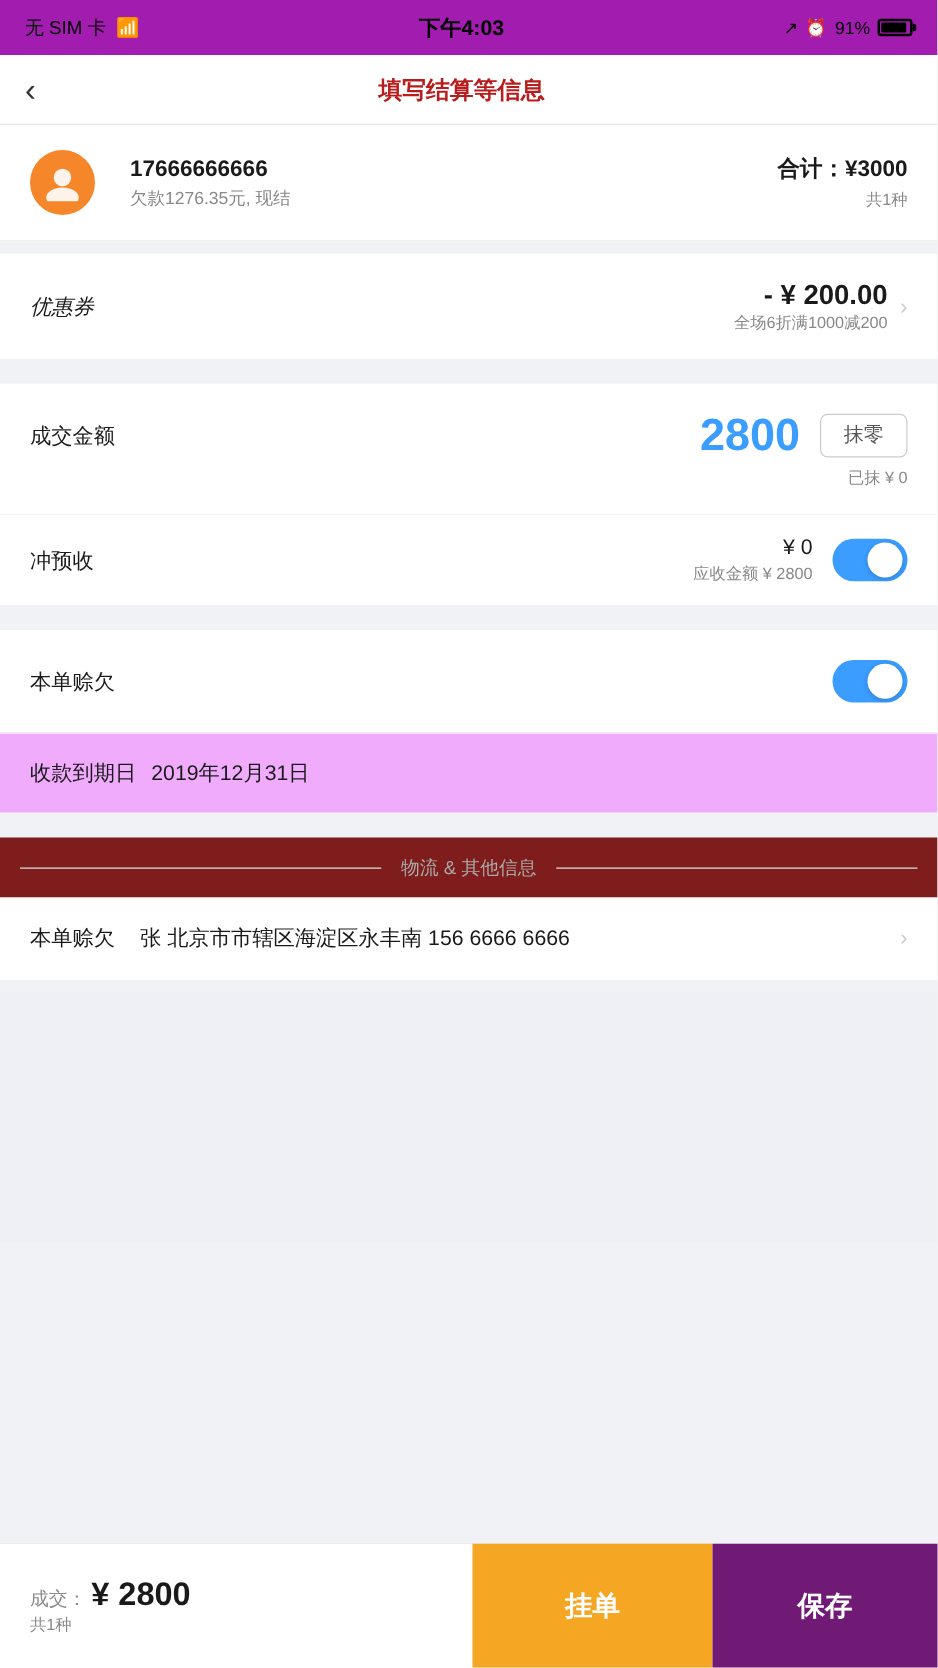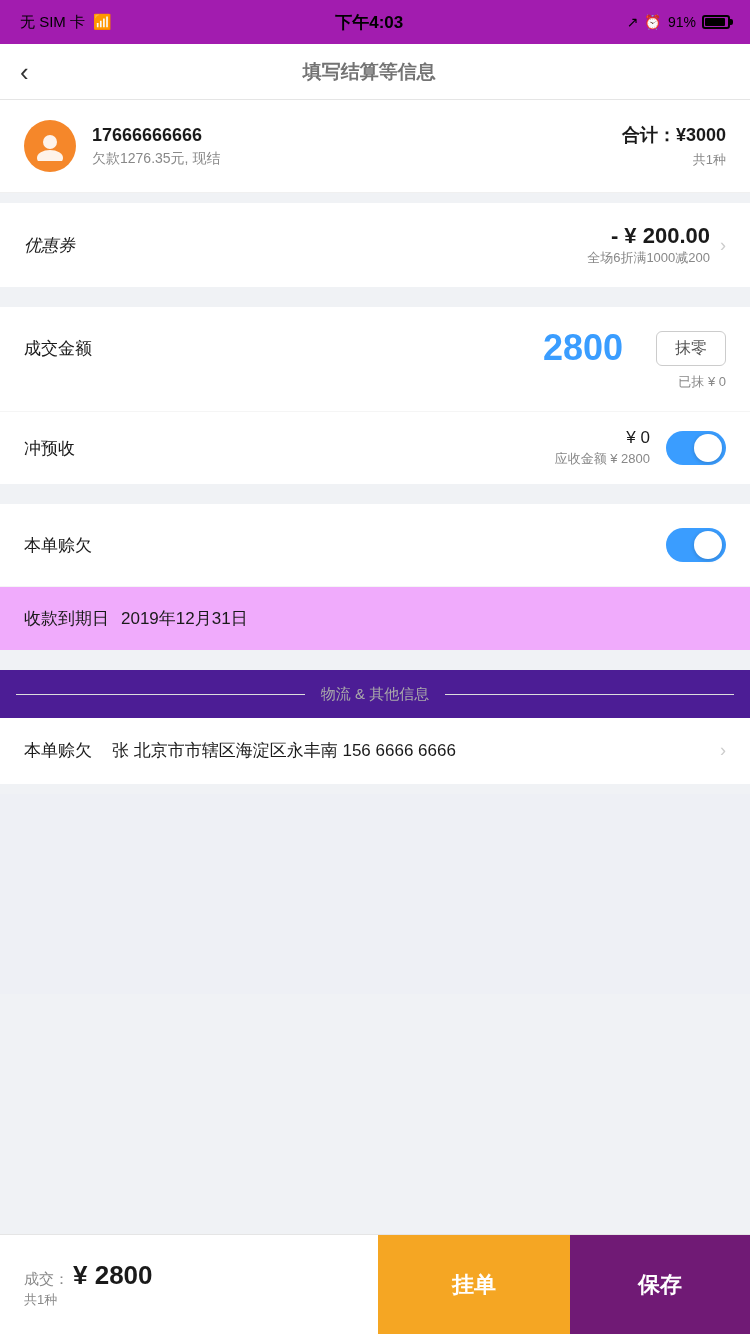--- a/index.html
+++ b/index.html
@@ -56,37 +56,38 @@
       color: #333;
       cursor: pointer;
       margin-right: 20px;
       line-height: 1;
     }
     .nav-title {
       flex: 1;
       text-align: center;
       font-size: 19px;
       font-weight: 600;
-      color: #737373;
+      color: #b91c1c;
       margin-right: 40px;
     }
 
     
     .content {
       padding-bottom: 120px;
     }
 
     
     .customer-card {
       background: #fff;
       padding: 20px 24px;
       display: flex;
       align-items: center;
       margin-bottom: 10px;
       border-bottom: 1px solid #f0f0f0;
+      gap: 12px;
     }
     .avatar {
       width: 52px; height: 52px; border-radius: 50%;
       background: #f5872a;
       display: flex; align-items: center; justify-content: center;
       color: #fff; font-size: 22px; font-weight: 600;
       margin-right: 16px; flex-shrink: 0;
     }
     .customer-info { flex: 1; }
     .customer-phone { font-size: 18px; font-weight: 600; color: #1a1a1a; }
@@ -139,21 +140,21 @@
     .deal-row {
       padding: 20px 24px;
       border-bottom: 1px solid #f5f5f5;
     }
     .deal-row-top {
       display: flex;
       align-items: center;
       justify-content: space-between;
     }
     .deal-label { font-size: 17px; color: #1a1a1a; }
-    .deal-right { display: flex; align-items: center; gap: 33px; }
+    .deal-right { display: flex; align-items: center; gap: 16px; }
     .deal-amount-value {
       font-size: 36px;
       font-weight: 700;
       color: #3a9dff;
     }
     .round-btn {
       border: 1px solid #ccc;
       border-radius: 6px;
       padding: 6px 18px;
       font-size: 16px;
@@ -225,21 +226,21 @@
       align-items: center;
       padding: 20px 24px;
       background: #f0abfc;
       border-top: 1px solid #f5f5f5;
     }
     .date-label { font-size: 17px; color: #1a1a1a; margin-right: 12px; }
     .date-value { font-size: 17px; color: #1a1a1a; }
 
     
     .logistics-sep {
-      background: #4c1d95;
+      background: #7f1d1d;
       height: 48px;
       display: flex;
       align-items: center;
       justify-content: center;
       margin-bottom: 0;
     }
     .logistics-sep-text {
       font-size: 15px;
       color: #aaa;
     }

